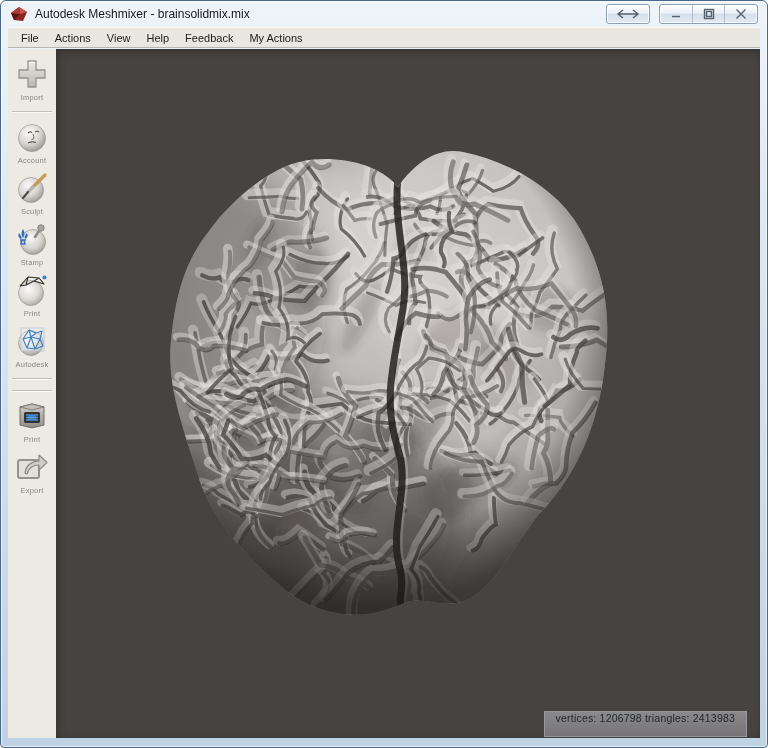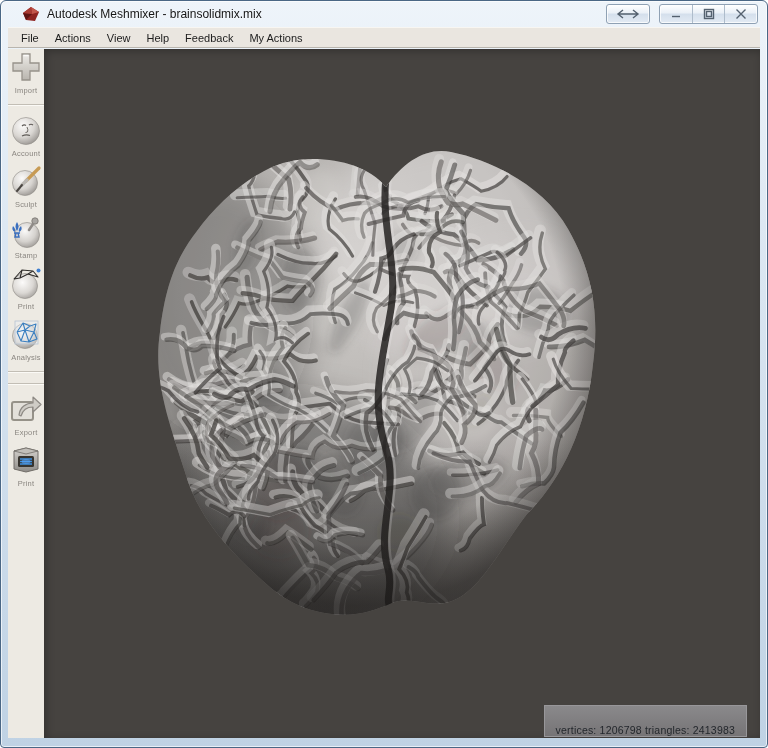--- a/index.html
+++ b/index.html
@@ -5,56 +5,56 @@
   * { margin:0; padding:0; box-sizing:border-box; }
   html,body { width:768px; height:748px; overflow:hidden; background:#fff;
     font-family:"Liberation Sans", sans-serif; }
 
   .window { position:absolute; inset:0; border-radius:6px 6px 4px 4px;
     background:linear-gradient(180deg,#eef4fa 0%,#dde8f3 30%,#bfd2e4 100%);
     border:1px solid #4a6785;
     box-shadow:inset 0 0 0 1px rgba(255,255,255,.65); }
 
   
-  .titlebar { position:absolute; left:12px; right:0; top:0; height:26px;
+  .titlebar { position:absolute; left:0; right:0; top:0; height:26px;
     display:flex; align-items:center; padding-left:10px;
     font-size:12px; color:#151515; text-shadow:0 1px 2px rgba(255,255,255,.9); }
   .titlebar .logo { width:17px; height:15px; margin-right:7px; }
   .caption-controls { position:absolute; right:9px; top:3px; display:flex; gap:9px; }
   .cap-btn, .cap-group { height:20px; border:1px solid #8fa1b4; border-radius:3px;
     background:linear-gradient(180deg,#ffffff,#eaf0f7 45%,#d4dfec 50%,#e3ebf4);
     box-shadow:inset 0 0 0 1px rgba(255,255,255,.75); display:flex; align-items:center; }
   .cap-btn { width:44px; justify-content:center; cursor:pointer; }
   .cap-group { width:99px; }
   .cap-cell { flex:1; height:100%; display:flex; align-items:center; justify-content:center; cursor:pointer; }
   .cap-cell + .cap-cell { border-left:1px solid #aebccb; }
 
   
   .menubar { position:absolute; left:7px; right:7px; top:26px; height:21px;
     background:#eae6e0; border-top:1px solid #f8f6f2; border-bottom:1px solid #b9b5ae;
     display:flex; align-items:center; padding-left:5px; }
   .menu-item { font-size:11px; color:#1c1c1c; padding:3px 8px; cursor:default; }
 
   
   .main { position:absolute; left:7px; right:7px; top:48px; bottom:9px; display:flex; }
-  .sidebar { width:36px; background:#edeae3; display:flex; flex-direction:column;
-    align-items:center; }
+  .sidebar { width:48px; background:#edeae3; display:flex; flex-direction:column;
+    align-items:center; padding-top:7px; }
   .tool { display:flex; flex-direction:column; align-items:center;
     margin-bottom:5px; cursor:pointer; width:100%; }
   .tool svg { display:block; }
   .tool-label { font-size:7.5px; color:#8a8680; margin-top:1px; letter-spacing:.2px; }
   .side-sep { width:40px; height:2px; margin:4px auto 6px auto;
     border-top:1px solid #c2beb5; border-bottom:1px solid #fbfaf6; }
 
   .viewport { flex:1; position:relative; background:#464340; overflow:hidden;
     box-shadow:inset 2px 2px 8px rgba(0,0,0,.28); }
   .viewport svg.model { position:absolute; left:0; top:0; }
 
-  .status-box { position:absolute; right:13px; bottom:1px; height:32px;
-    background:#757372; border:1px solid #98979a; display:flex; align-items:flex-end;
+  .status-box { position:absolute; right:13px; bottom:1px; height:26px;
+    background:#757372; border:1px solid #98979a; display:flex; align-items:flex-start;
     padding:0 11px; font-size:10.5px; color:#23272c; letter-spacing:.2px;
     background:linear-gradient(180deg,#8a898b,#767476); }
 
   .glyph { stroke:#54616f; stroke-width:1.4; fill:none; }
 </style>
 </head>
 <body>
 
 <div class="window">
 
@@ -198,51 +198,51 @@
               <radialGradient id="sp5" cx="40%" cy="34%" r="78%">
             <stop offset="0" stop-color="#fbfaf9"></stop>
                 <stop offset=".55" stop-color="#d7d4d0"></stop>
                 <stop offset="1" stop-color="#908c88"></stop>
               </radialGradient>
             </defs>
           <circle cx="17" cy="20" r="12.5" fill="url(#sp5)" stroke="#8d8984" stroke-width=".6"></circle>
           <rect x="7" y="5" width="23" height="23" fill="rgba(235,240,246,.35)" stroke="#b7c4d2" stroke-width=".8"></rect>
           <path d="M9,16 L15,7 L22,10 L28,8 L26,16 L29,23 L21,26 L13,25 L9,16 M15,7 L17,14 L22,10 M17,14 L26,16 M17,14 L13,25 M17,14 L21,26 M17,14 L9,16 M26,16 L21,26" fill="none" stroke="#3a7fc0" stroke-width="1.1" stroke-linejoin="round"></path>
         </svg>
-        <span class="tool-label">Analysis</span>
+        <span class="tool-label">Autodesk</span>
       </div>
 
       <div class="side-sep"></div>
 
 
       <div class="side-sep"></div>
-
-      <div class="tool">
-        <svg width="36" height="36" viewBox="0 0 36 36">
-          <rect x="4" y="11" width="21" height="18" rx="2" fill="#e3e0da" stroke="#969289" stroke-width="2"></rect>
-          <path d="M11,24 C12,16 18,12 25,12 L25,6 L33,13.5 L25,21 L25,16 C20,16 15,18 13,25 Z" fill="#cfccc6" stroke="#8d8984" stroke-width="1.2" stroke-linejoin="round"></path>
-        </svg>
-        <span class="tool-label">Export</span>
-      </div>
 
       <div class="tool">
         <svg width="36" height="36" viewBox="0 0 36 36">
           <defs>
               <linearGradient id="prn" x1="0" y1="0" x2="0" y2="1">
             <stop offset="0" stop-color="#d6d3cf"></stop>
                 <stop offset="1" stop-color="#8e8b87"></stop>
               </linearGradient>
             </defs>
           <path d="M6,9 L18,6 L30,9 L30,27 L18,30 L6,27 Z" fill="url(#prn)" stroke="#716d68" stroke-width="1"></path>
           <path d="M6,9 L18,6 L30,9 L18,12 Z" fill="#c2bfba" stroke="#716d68" stroke-width=".8"></path>
           <rect x="10" y="14" width="16" height="11" rx="1.5" fill="#37342f"></rect>
           <path d="M12,17 h12 M12,19.5 h12 M12,22 h12" stroke="#3f8fe0" stroke-width="1.4"></path>
           <ellipse cx="18" cy="19.5" rx="4.5" ry="2.5" fill="rgba(90,170,255,.55)"></ellipse>
         </svg>
         <span class="tool-label">Print</span>
+      </div>
+
+      <div class="tool">
+        <svg width="36" height="36" viewBox="0 0 36 36">
+          <rect x="4" y="11" width="21" height="18" rx="2" fill="#e3e0da" stroke="#969289" stroke-width="2"></rect>
+          <path d="M11,24 C12,16 18,12 25,12 L25,6 L33,13.5 L25,21 L25,16 C20,16 15,18 13,25 Z" fill="#cfccc6" stroke="#8d8984" stroke-width="1.2" stroke-linejoin="round"></path>
+        </svg>
+        <span class="tool-label">Export</span>
       </div>
 
     </div>
 
     <div class="viewport">
       <svg class="model" id="brain-svg" width="698" height="691" viewBox="0 0 698 691">
         <defs>
           <radialGradient id="gBase" cx="44%" cy="30%" r="80%">
             <stop offset="0" stop-color="#cbc8c5"></stop>
               <stop offset=".5" stop-color="#b2afac"></stop>

